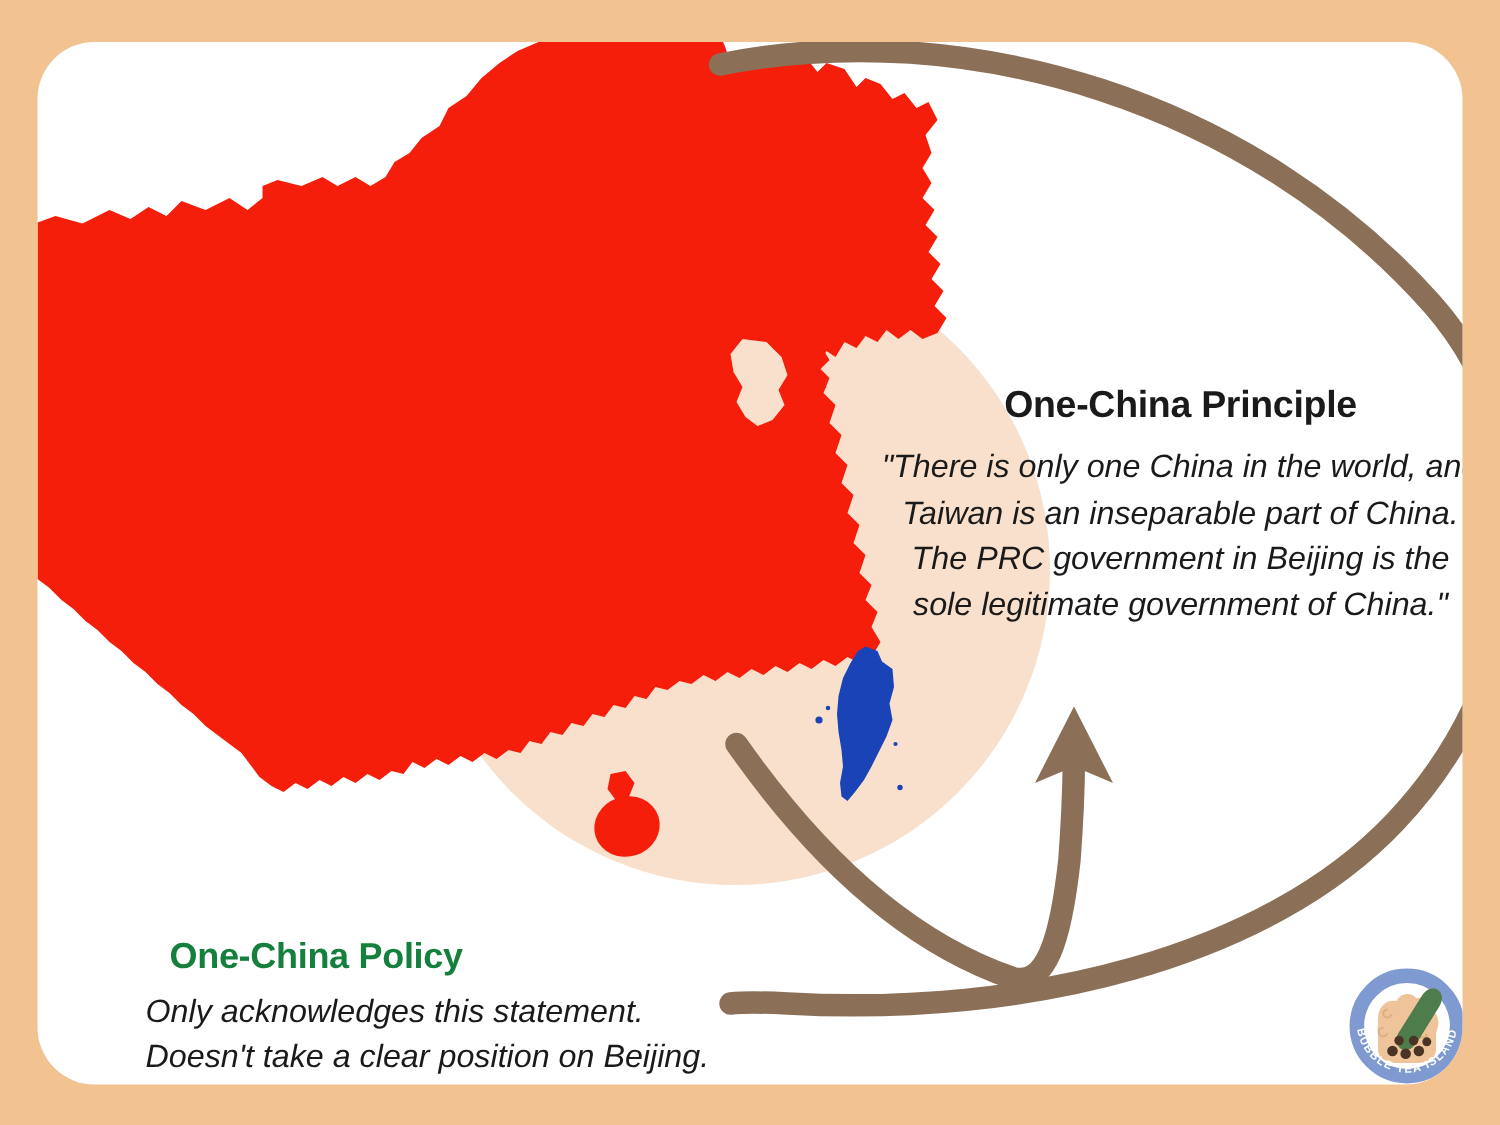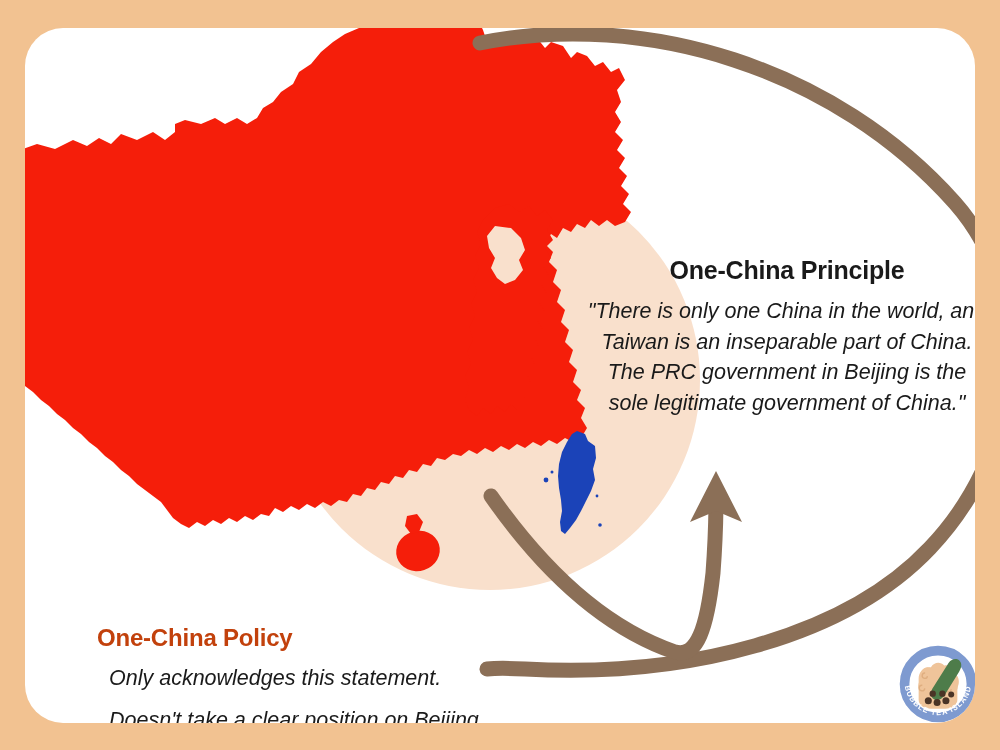--- a/index.html
+++ b/index.html
@@ -78,30 +78,30 @@
   #policy-block {
     position: absolute;
     left: 72px;
     top: 596px;
     width: 470px;
     text-align: left;
   }
   #policy-block .title {
     font-size: 24px;
     font-weight: bold;
-    color: #c2410c;
+    color: #15803d;
     letter-spacing: -0.2px;
-    margin: 0 0 8px 0;
+    margin: 0 0 8px 16px;
   }
   #policy-block .line {
     font-size: 21.5px;
     font-style: italic;
     color: #1a1a1a;
     line-height: 1.38;
-    margin: 12px;
+    margin: 0;
   }
   
   #logo {
     position: absolute;
     left: 869px;
     top: 612px;
     width: 88px;
     height: 88px;
   }
 </style>

